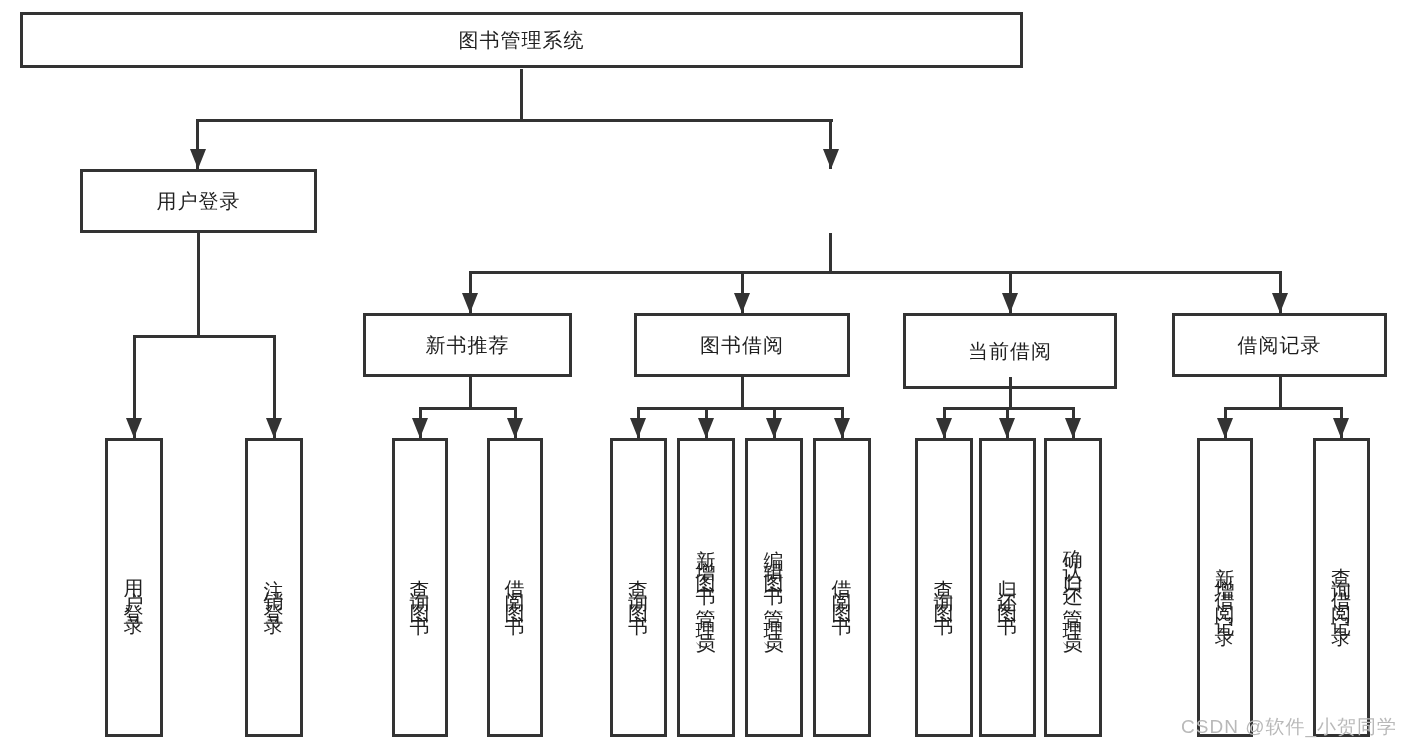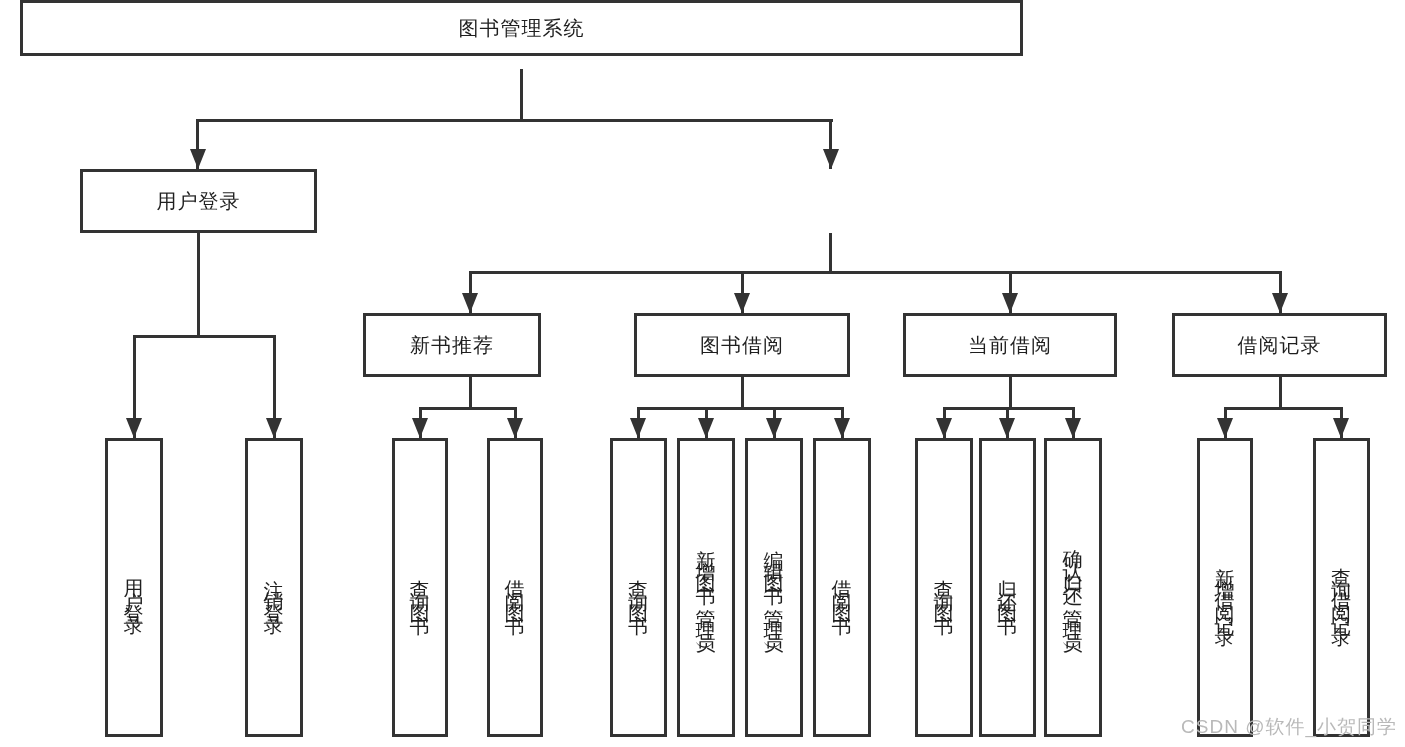--- a/index.html
+++ b/index.html
@@ -53,21 +53,21 @@
     letter-spacing:1px;
     color:#b9b9b9;
     white-space:nowrap;
   }
 </style>
 </head>
 <body>
 
 <div id="stage">
 
-  <div class="box" style="left:20px;top:0;width:1003px;height:56px;">
+  <div class="box" style="left:20px;top:12px;width:1003px;height:56px;">
     <span>图书管理系统</span>
   </div>
 
   <div class="vline" style="left:520px;top:69px;height:50px;"></div>
   <div class="hline" style="left:196px;top:119px;width:637px;"></div>
   <div class="vline" style="left:196px;top:119px;height:50px;"></div>
   <div class="arrowhead" style="left:190px;top:149px;"></div>
   <div class="vline" style="left:829px;top:119px;height:50px;"></div>
   <div class="arrowhead" style="left:823px;top:149px;"></div>
 
@@ -86,27 +86,27 @@
   <div class="hline" style="left:469px;top:271px;width:812px;"></div>
   <div class="vline" style="left:469px;top:271px;height:42px;"></div>
   <div class="arrowhead" style="left:462px;top:293px;"></div>
   <div class="vline" style="left:741px;top:271px;height:42px;"></div>
   <div class="arrowhead" style="left:734px;top:293px;"></div>
   <div class="vline" style="left:1009px;top:271px;height:42px;"></div>
   <div class="arrowhead" style="left:1002px;top:293px;"></div>
   <div class="vline" style="left:1279px;top:271px;height:42px;"></div>
   <div class="arrowhead" style="left:1272px;top:293px;"></div>
 
-  <div class="box" style="left:363px;top:313px;width:178px;height:64px;">
+  <div class="box" style="left:363px;top:313px;width:209px;height:64px;">
     <span>新书推荐</span>
   </div>
   <div class="box" style="left:634px;top:313px;width:216px;height:64px;">
     <span>图书借阅</span>
   </div>
-  <div class="box" style="left:903px;top:313px;width:214px;height:64px;">
+  <div class="box" style="left:903px;top:313px;width:214px;height:76px;">
     <span>当前借阅</span>
   </div>
   <div class="box" style="left:1172px;top:313px;width:215px;height:64px;justify-content:center;">
     <span>借阅记录</span>
   </div>
 
   <div class="vline" style="left:469px;top:377px;height:30px;"></div>
   <div class="hline" style="left:419px;top:407px;width:98px;"></div>
   <div class="vline" style="left:419px;top:407px;height:31px;"></div>
   <div class="arrowhead" style="left:412px;top:418px;"></div>

